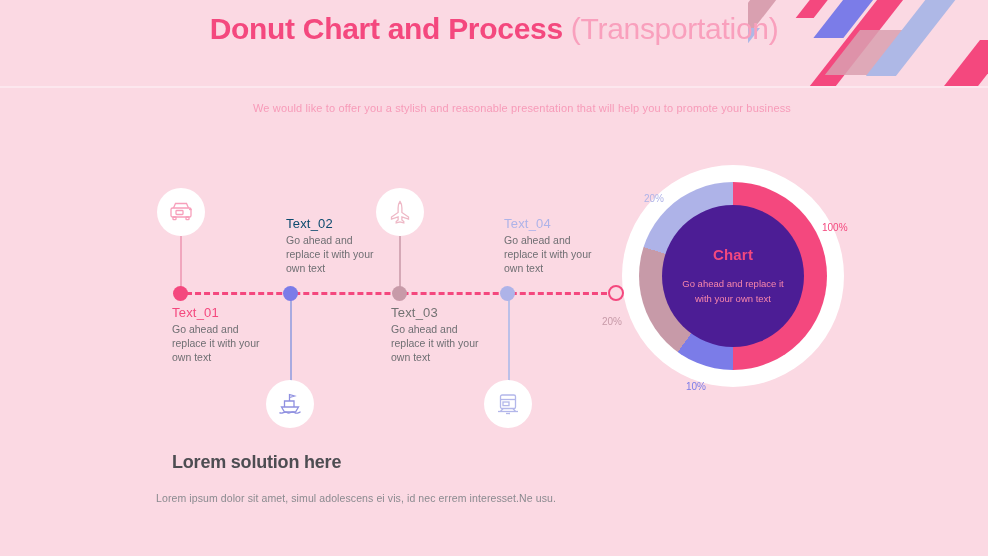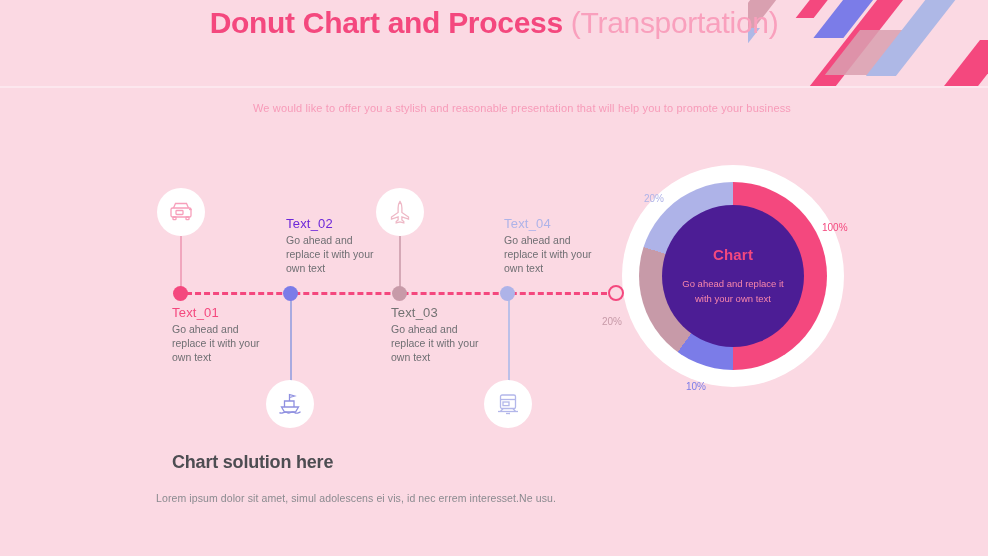--- a/index.html
+++ b/index.html
@@ -28,21 +28,21 @@
   }
 
   
   .header {
     position: absolute;
     top: 0; left: 0;
     width: 988px; height: 86px;
   }
   .title {
     position: absolute;
-    top: 6px; left: 0; width: 988px;
+    top: 12px; left: 0; width: 988px;
     text-align: center;
     font-size: 30px;
     letter-spacing: -0.3px;
     white-space: nowrap;
   }
   .title .t-main { font-weight: bold; color: #f4487e; }
   .title .t-sub  { font-weight: normal; color: #f9a0bd; }
   .divider {
     position: absolute;
     top: 86px; left: 0;
@@ -228,21 +228,21 @@
 <div class="icon-circle" style="left:266px; top:380px;">
   <svg width="26" height="26" viewBox="0 0 26 26" fill="none" stroke="#8f90e0" stroke-width="1.3">
     <path d="M4.5 16 L21.5 16 L18.5 21 L7.5 21 Z"></path>
     <path d="M7.5 16 L7.5 10 L17 10 L17 16"></path>
     <path d="M12.5 10 L12.5 3.5 L17.5 5 L12.5 6.5"></path>
     <path d="M2.5 21.5 C5 24 7.5 19.5 10 21.5 C12.5 23.5 15 19.5 17.5 21.5 C20 23.5 22 21 23.5 21"></path>
   </svg>
 </div>
 <div class="node-dot" style="left:283px; background:#7b7ce8;"></div>
 <div class="step-text" style="left:286px; top:216px;">
-  <div class="step-title" style="color:#6d28d9;">Text_02</div>
+  <div class="step-title" style="color:#0c4a6e;">Text_02</div>
   <div class="step-body">Go ahead and replace it with your own text</div>
 </div>
 
 <div class="connector" style="left:399px; top:236px; height:56px; background:#d5a8b6;"></div>
 <div class="icon-circle" style="left:376px; top:188px;">
   <svg width="26" height="26" viewBox="0 0 26 26" fill="none" stroke="#eeb8c6" stroke-width="1.3">
     <path d="M13 2.5 C14.4 4.3 14.9 6.4 14.9 9 L14.9 13.5 L21.5 18 L21.5 20 L14.9 18 L14.9 21 L16.8 22.6 L16.8 23.8 L13 22.8 L9.2 23.8 L9.2 22.6 L11.1 21 L11.1 18 L4.5 20 L4.5 18 L11.1 13.5 L11.1 9 C11.1 6.4 11.6 4.3 13 2.5 Z"></path>
   </svg>
 </div>
 <div class="node-dot" style="left:392px; background:#c79aa8;"></div>
@@ -277,14 +277,14 @@
   <div class="donut-hole">
     <div class="c-title">Chart</div>
     <div class="c-body">Go ahead and replace it with your own text</div>
   </div>
   <div class="pct" style="left:200px; top:70px; color:#f4487e;">100%</div>
   <div class="pct" style="left:64px; top:229px; color:#7b7ce8;">10%</div>
   <div class="pct" style="left:-20px; top:164px; color:#c79aa8;">20%</div>
   <div class="pct" style="left:22px; top:41px; color:#aeb3e8;">20%</div>
 </div>
 
-<div class="solution-title">Chart solution here</div>
+<div class="solution-title">Lorem solution here</div>
 <div class="solution-body">Lorem ipsum dolor sit amet, simul adolescens ei vis, id nec errem interesset.Ne usu.</div>
 
 </body></html>

